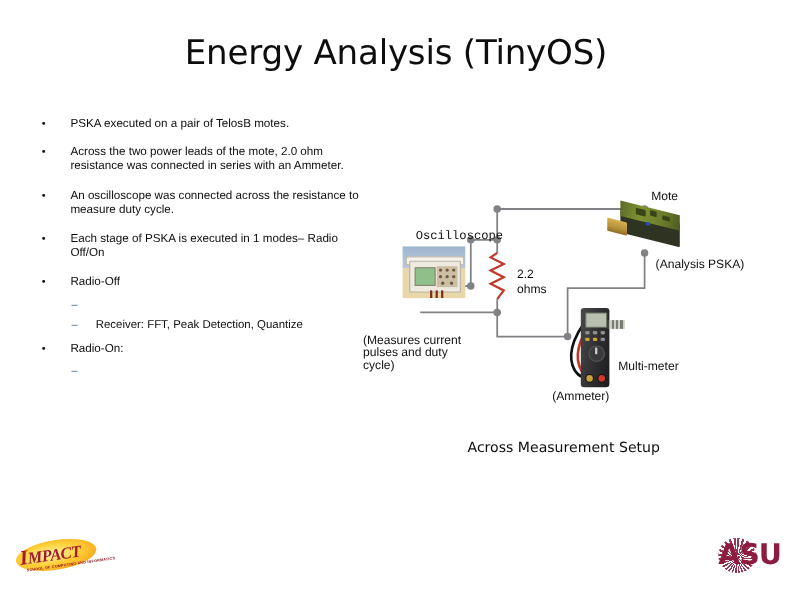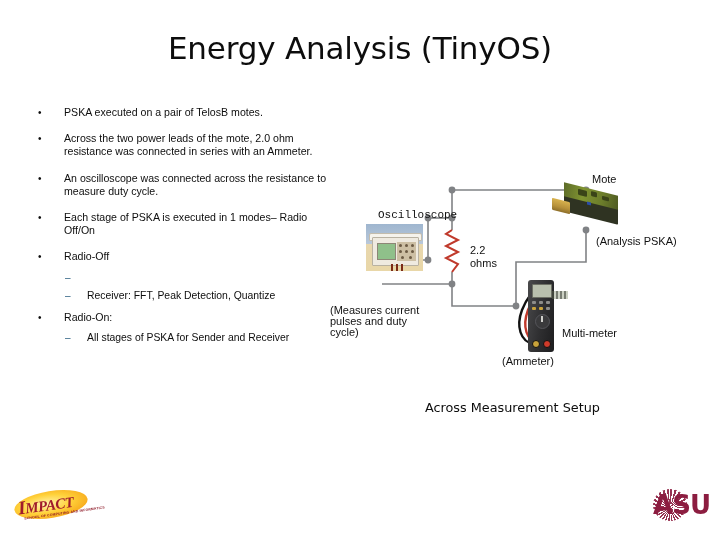--- a/index.html
+++ b/index.html
@@ -326,21 +326,20 @@
   <div class="bullet-row sub">
     <span class="bullet-mark">–</span>
     <span class="bullet-text">Receiver: FFT, Peak Detection, Quantize</span>
   </div>
   <div class="bullet-row tight" style="margin-top:9px">
     <span class="bullet-mark">•</span>
     <span class="bullet-text">Radio-On:</span>
   </div>
   <div class="bullet-row sub">
     <span class="bullet-mark">–</span>
-    <span class="bullet-text">All stages of PSKA for Sender and Receiver</span>
   </div>
 </div>
 
 <div id="diagram">
 
   <svg width="372" height="235" viewBox="0 0 372 235">
     <g stroke="#808285" stroke-width="1.6" fill="none">
 
       <path d="M122,50 L122,22 L256,22 L256,38"></path>
 

